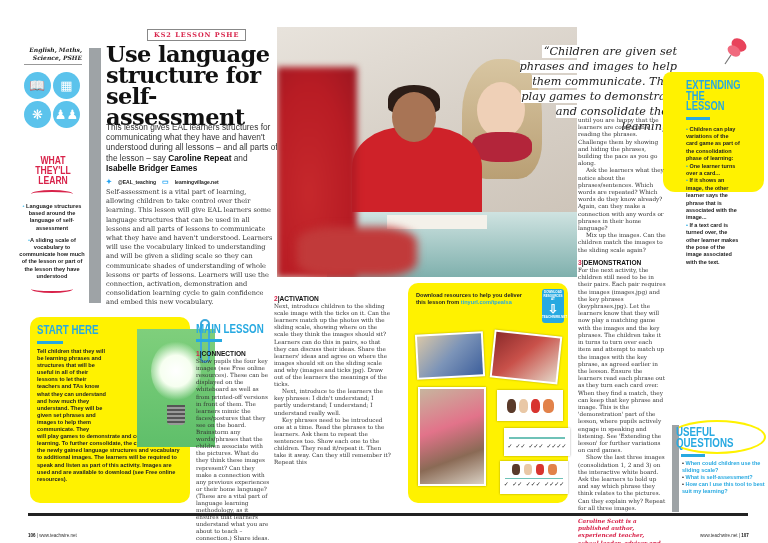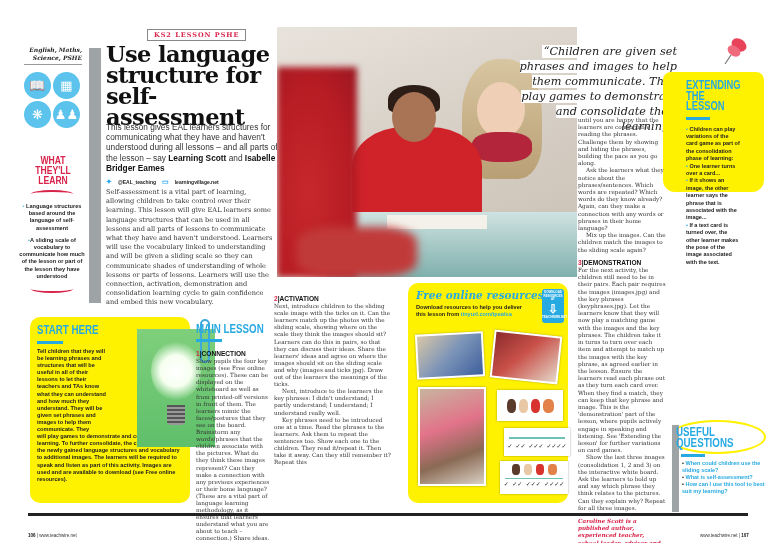--- a/index.html
+++ b/index.html
@@ -127,21 +127,21 @@
 <div id="wtl-box" class="abs">
   <div class="brace"></div>
   <p><span class="bullet">• </span><span>Language structures based around the language of self-assessment</span></p>
   <p><span class="bullet">•</span><span>A sliding scale of vocabulary to communicate how much of the lesson or part of the lesson they have understood</span></p>
   <div class="brace bottom"></div>
 </div>
 
 <h1 id="title" class="abs">Use language structure for self-assessment</h1>
 
 <div id="standfirst" class="abs">
-  <span>This lesson gives EAL learners structures for communicating what they have and haven't understood during all lessons – and all parts of the lesson – say </span><b>Learning Scott</b><span> and </span><b>Isabelle Bridger Eames</b>
+  <span>This lesson gives EAL learners structures for communicating what they have and haven't understood during all lessons – and all parts of the lesson – say </span><b>Caroline Repeat</b><span> and </span><b>Isabelle Bridger Eames</b>
 </div>
 
 <div id="social" class="abs">
   <span class="tw">✦</span>
   <span>@EAL_teaching</span>
   <span class="mon">▭</span>
   <span>learningvillage.net</span>
 </div>
 
 <div id="intro" class="abs">Self-assessment is a vital part of learning, allowing children to take control over their learning. This lesson will give EAL learners some language structures that can be used in all lessons and all parts of lessons to communicate what they have and haven't understood. Learners will use the vocabulary linked to understanding and will be given a sliding scale so they can communicate shades of understanding of whole lessons or parts of lessons. Learners will use the connection, activation, demonstration and consolidation learning cycle to gain confidence and embed this new vocabulary.</div>
@@ -213,21 +213,20 @@
   <p>until you are happy that the learners are comfortable reading the phrases. Challenge them by showing and hiding the phrases, building the pace as you go along.</p>
   <p class="ind">Ask the learners what they notice about the phrases/sentences. Which words are repeated? Which words do they know already? Again, can they make a connection with any words or phrases in their home language?</p>
   <p class="ind">Mix up the images. Can the children match the images to the sliding scale again?</p>
   <div class="stephead"><span class="n">3</span>|<span>DEMONSTRATION</span></div>
   <p>For the next activity, the children still need to be in their pairs. Each pair requires the images (images.jpg) and the key phrases (keyphrases.jpg). Let the learners know that they will now play a matching game with the images and the key phrases. The children take it in turns to turn over each item and attempt to match up the images with the key phrase, as agreed earlier in the lesson. Ensure the learners read each phrase out as they turn each card over. When they find a match, they can keep that key phrase and image. This is the 'demonstration' part of the lesson, where pupils actively engage in speaking and listening. See 'Extending the lesson' for further variations on card games.</p>
   <p class="ind">Show the last three images (consolidation 1, 2 and 3) on the interactive white board. Ask the learners to hold up and say which phrase they think relates to the pictures. Can they explain why? Repeat for all three images.</p>
   <p id="bio">Caroline Scott is a published author, experienced teacher, school leader, adviser and creator of the Learning Village. Isabelle Bridger Eames is an author, experienced teacher and adult trainer.</p>
 </div>
 
 <div id="res-box" class="abs">
-  <div id="res-title"><span>Free </span><span>online resources</span></div>
   <div id="res-sub"><span>Download resources to help you deliver this lesson from </span><span class="link">tinyurl.com/tpealsa</span></div>
   <div id="dl-badge">
     <div>DOWNLOAD RESOURCES AT</div>
     <div class="arrow">⇩</div>
     <div>TEACHWIRE.NET</div>
   </div>
   <div class="thumb" style="left:8px; top:50px; width:68px; height:45px; transform: rotate(-3deg);">
     <div class="inner" style="background: linear-gradient(135deg,#d9c7a8,#7c94b8 50%,#3d5f9c);"></div>
   </div>
   <div class="thumb" style="left:84px; top:50px; width:68px; height:48px; transform: rotate(6deg);">

